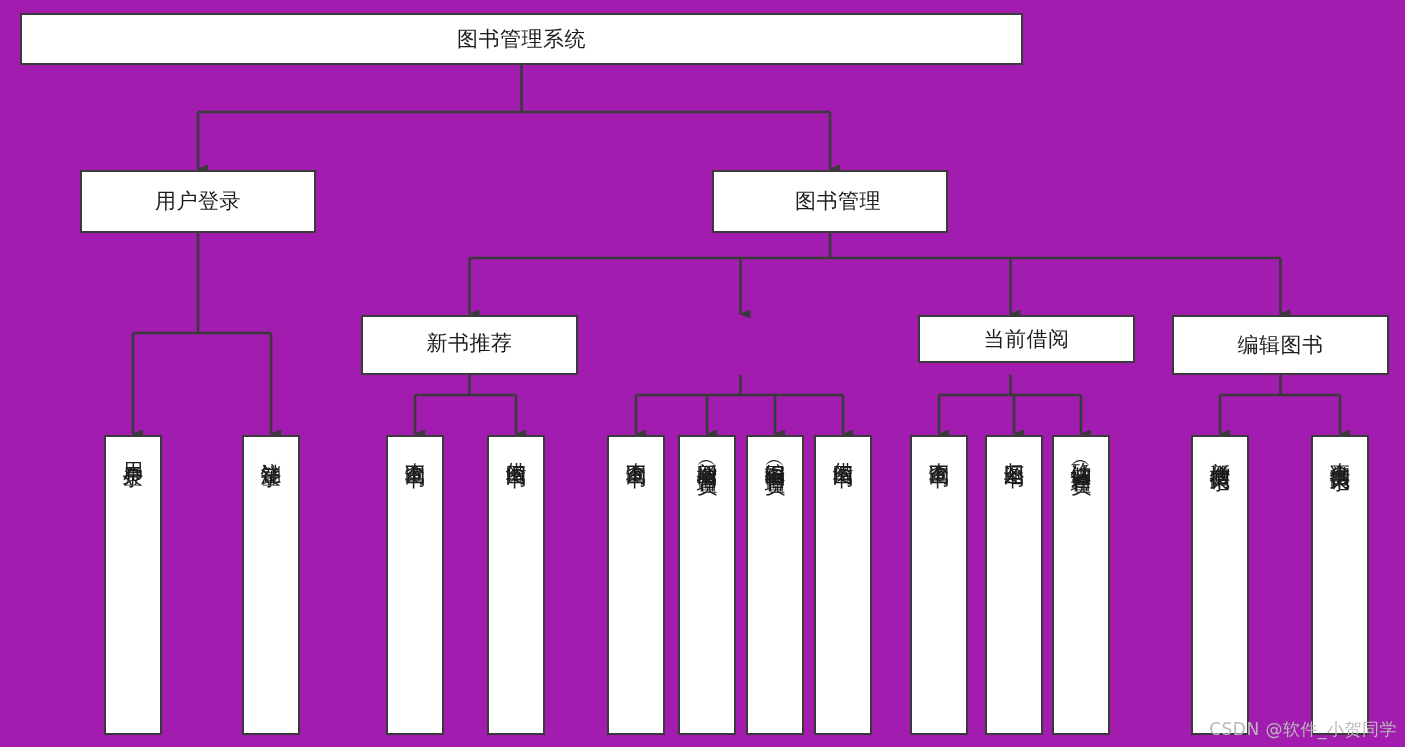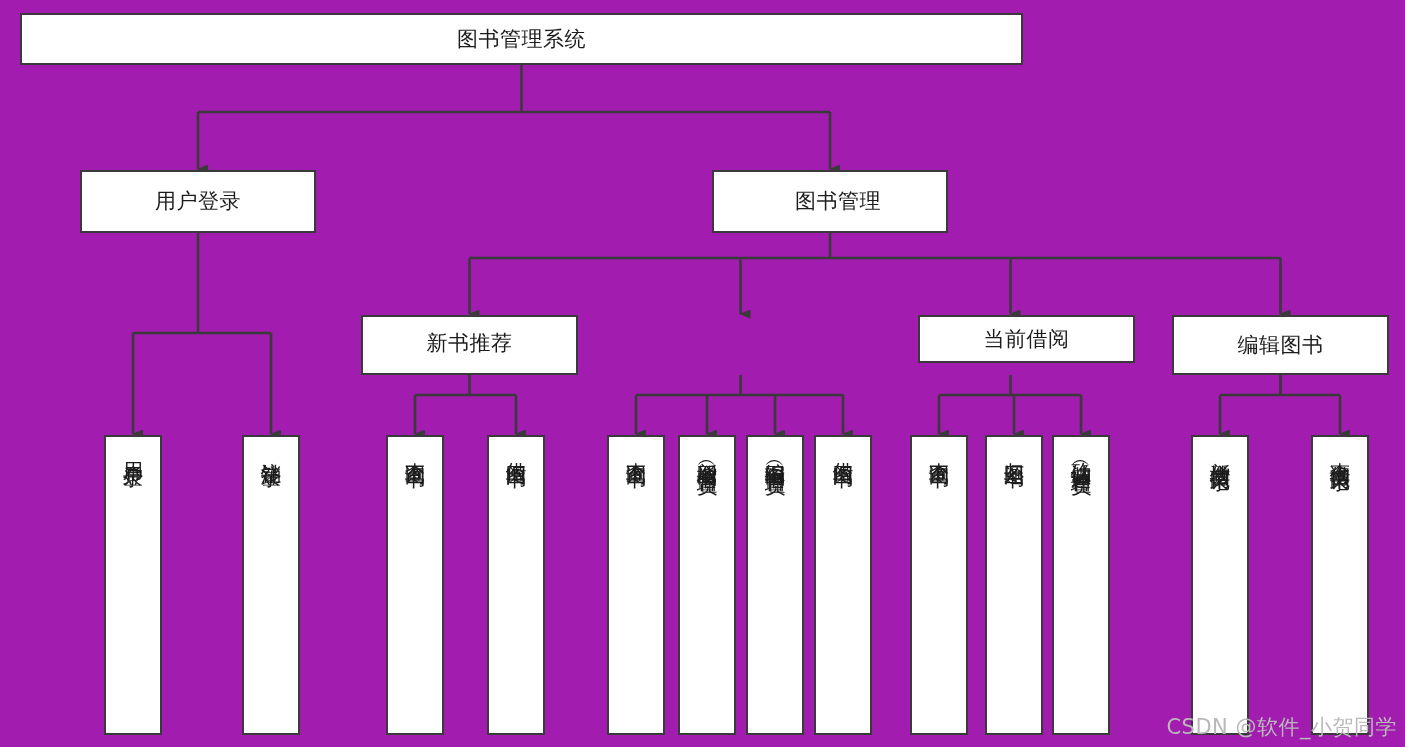--- a/index.html
+++ b/index.html
@@ -48,21 +48,21 @@
   .v-node .node-label {
     writing-mode: vertical-rl;
     text-orientation: upright;
     font-size: 20.5px;
     letter-spacing: 2px;
   }
   .watermark {
     position: absolute;
     right: 8px;
     bottom: 6px;
-    font-size: 21px;
+    font-size: 17px;
     color: #b9b9b9;
     letter-spacing: 0.5px;
     white-space: nowrap;
     pointer-events: none;
   }
 </style>
 </head>
 <body>
 
 <div id="canvas">

